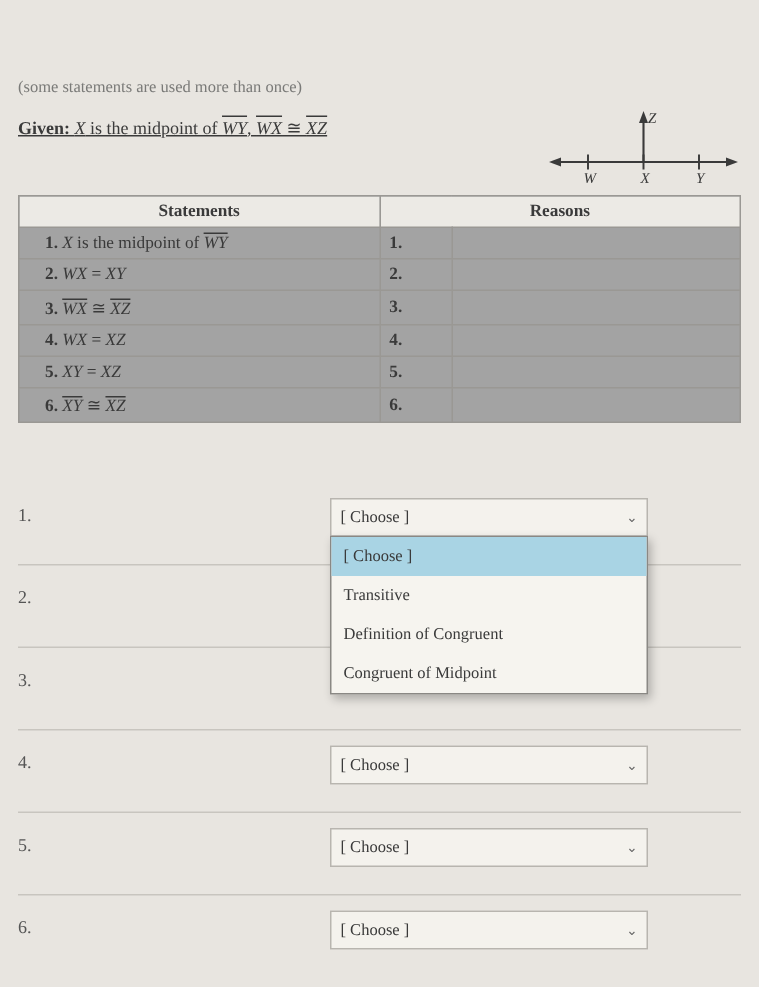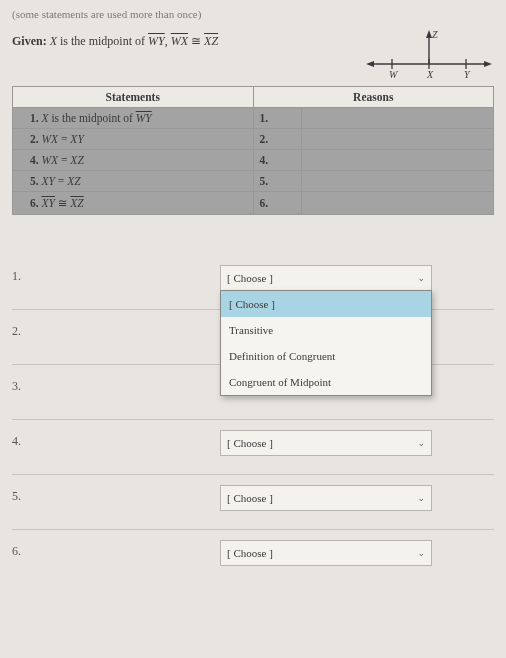--- a/index.html
+++ b/index.html
@@ -10,36 +10,37 @@
       width: 506px;
       height: 658px;
       overflow: hidden;
       position: relative;
       padding: 8px 12px;
     }
     .note {
       font-size: 11px;
       color: #7a7a78;
       margin-bottom: 14px;
+      margin-top: 44px;
     }
     .given-prove {
       font-size: 12px;
       margin-bottom: 4px;
     }
     .given-prove .label {
       font-weight: bold;
     }
     .overline { text-decoration: overline; }
     .italic { font-style: italic; }
     .top-row {
       display: flex;
       align-items: flex-start;
       gap: 10px;
     }
-    .gp-block { flex: 0 0 auto; }
+    .gp-block { flex: 0 0 auto; text-decoration: underline; }
     .diagram {
       margin-left: auto;
       width: 130px;
       height: 50px;
       position: relative;
       margin-top: -6px;
     }
     .proof-table {
       border-collapse: collapse;
       width: 100%;
@@ -162,20 +163,25 @@
       <td><b>1.</b> <span class="italic">X</span> is the midpoint of <span class="overline italic">WY</span></td>
       <td>1.</td>
         <td></td>
     </tr>
     <tr>
       <td><b>2.</b> <span class="italic">WX</span> = <span class="italic">XY</span></td>
       <td>2.</td>
         <td></td>
     </tr>
     <tr>
+      <td><b>3.</b> <span class="overline italic">WX</span> ≅ <span class="overline italic">XZ</span></td>
+      <td>3.</td>
+        <td></td>
+    </tr>
+    <tr>
       <td><b>4.</b> <span class="italic">WX</span> = <span class="italic">XZ</span></td>
       <td>4.</td>
         <td></td>
     </tr>
     <tr>
       <td><b>5.</b> <span class="italic">XY</span> = <span class="italic">XZ</span></td>
       <td>5.</td>
         <td></td>
     </tr>
     <tr>

